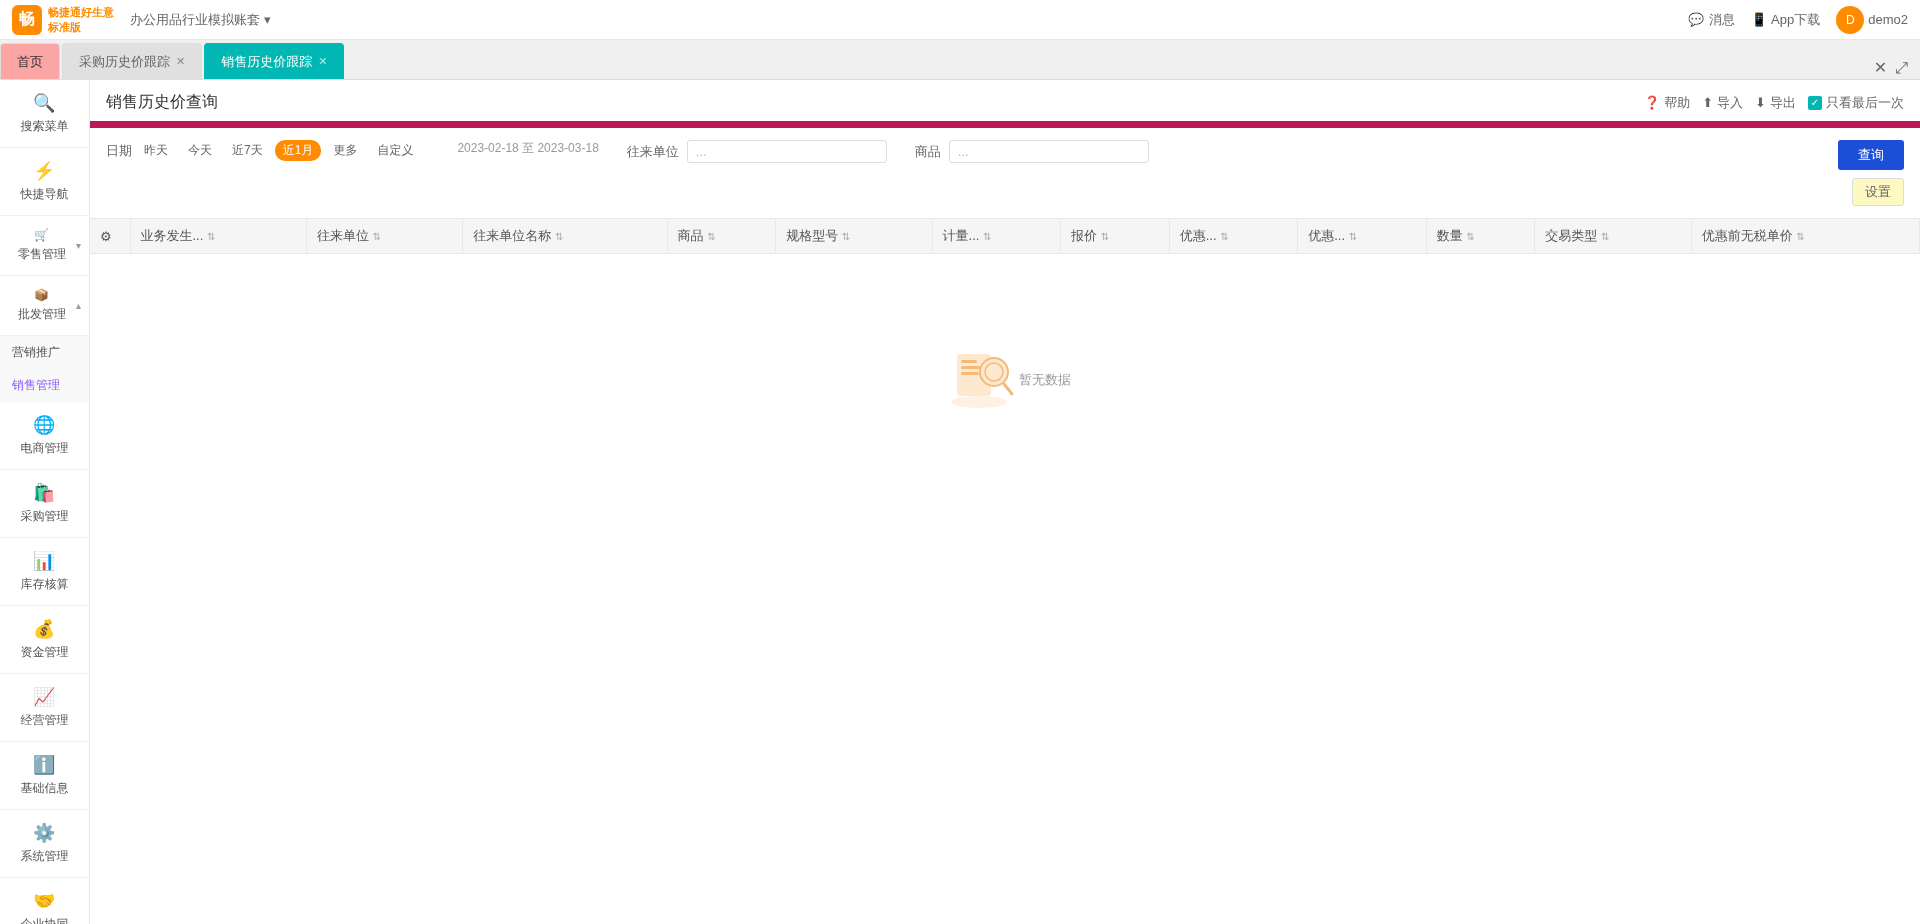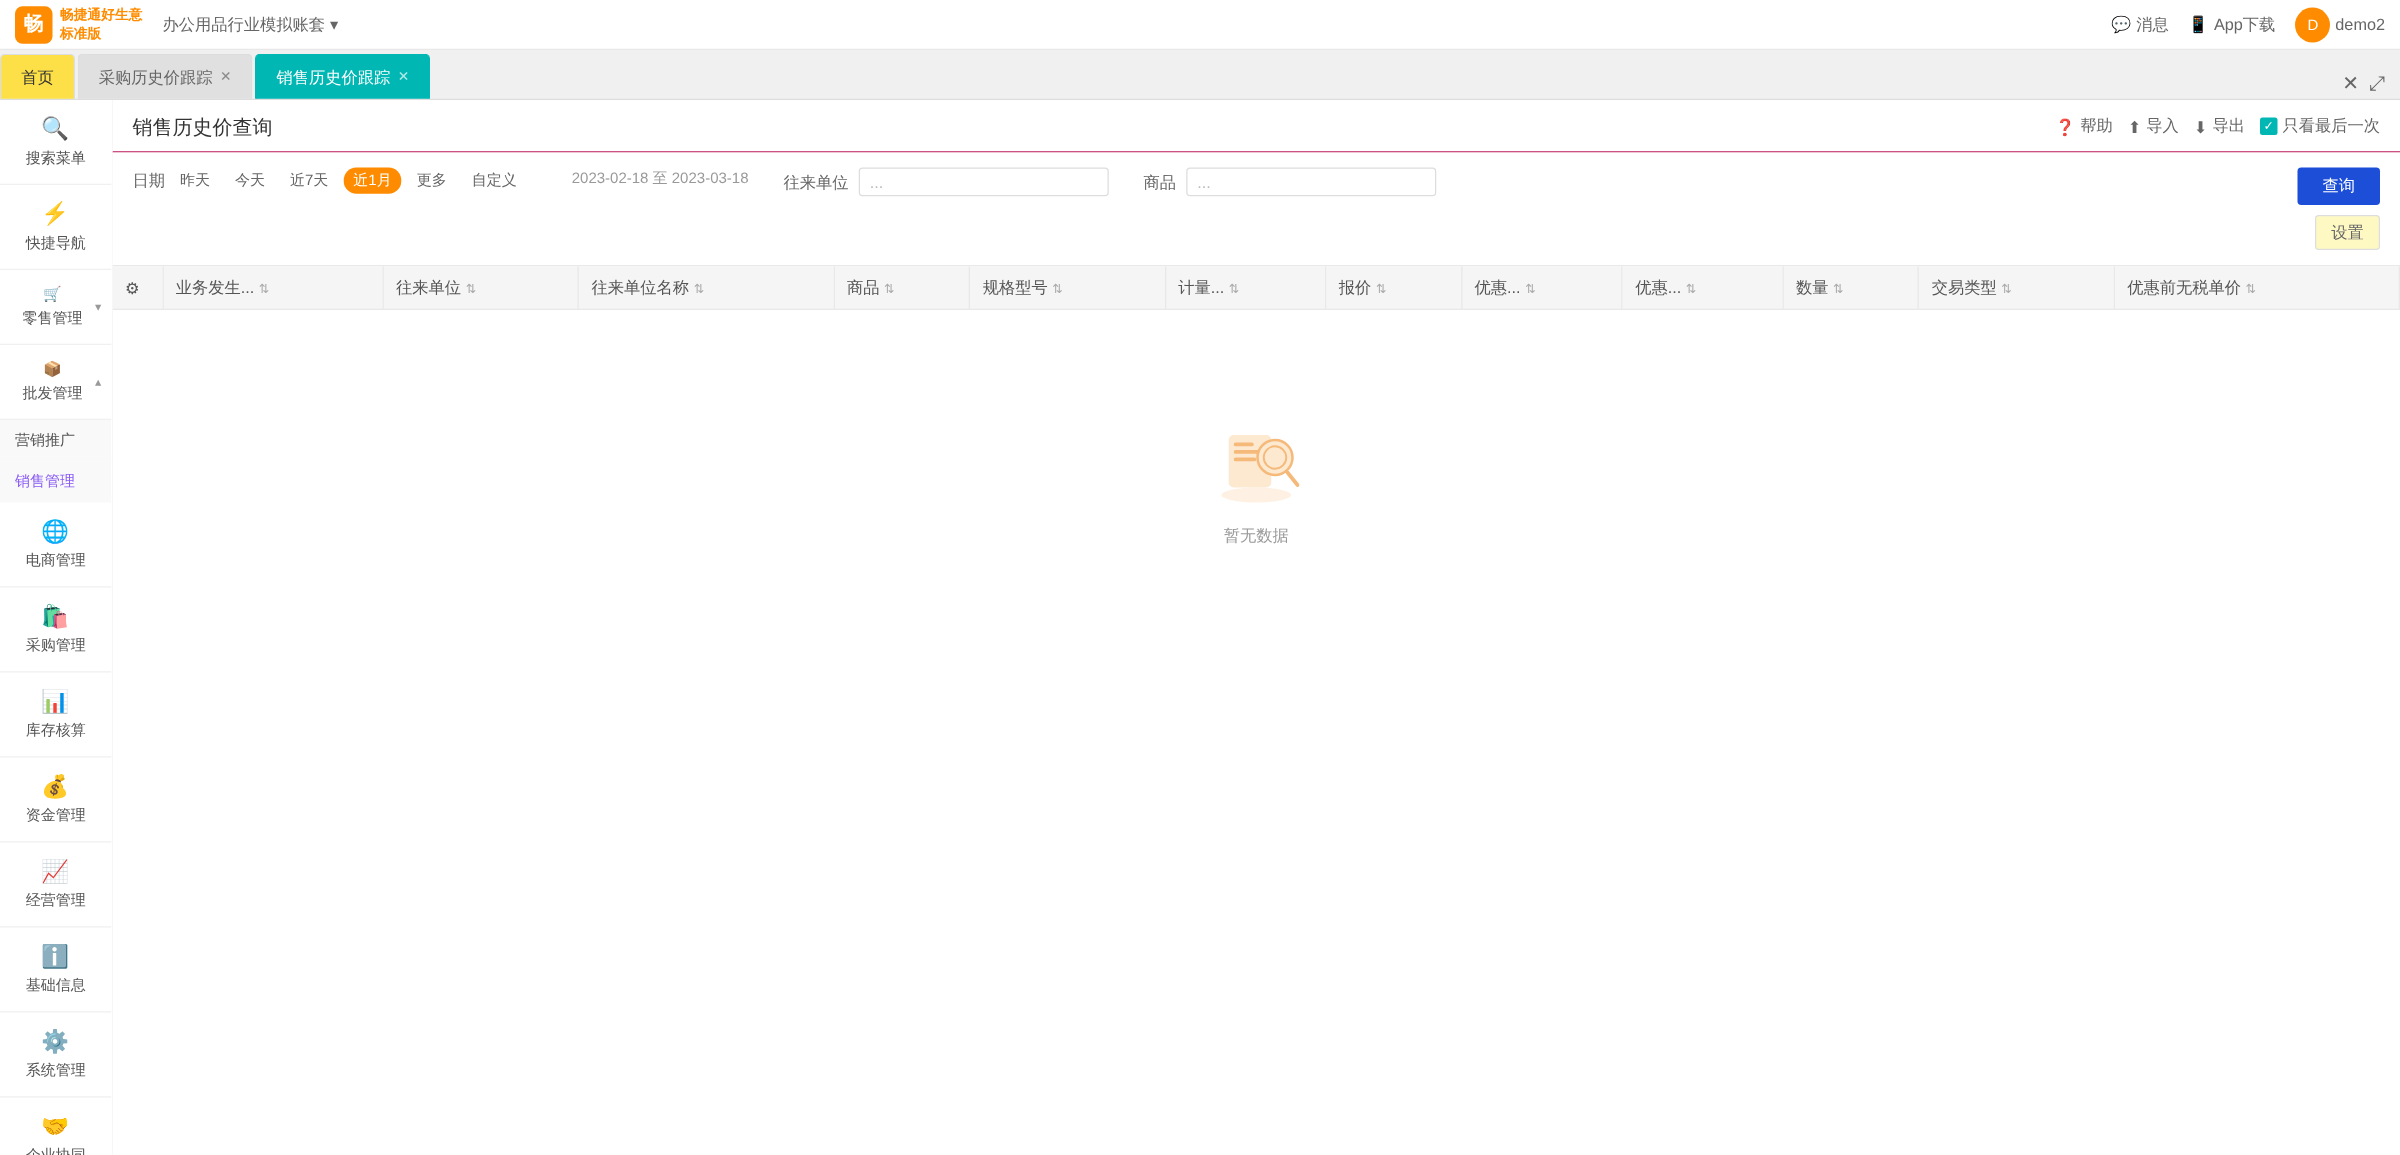--- a/index.html
+++ b/index.html
@@ -13,41 +13,41 @@
     .logo-text { font-size: 11px; color: #ff8c00; line-height: 1.3; font-weight: bold; }
     .top-selector { display: flex; align-items: center; gap: 4px; color: #666; font-size: 13px; cursor: pointer; padding: 4px 8px; border-radius: 4px; }
     .top-bar-right { display: flex; align-items: center; gap: 16px; color: #666; font-size: 13px; }
     .top-bar-right-item { display: flex; align-items: center; gap: 4px; cursor: pointer; }
     .avatar { width: 28px; height: 28px; border-radius: 50%; background: #ff8c00; display: flex; align-items: center; justify-content: center; color: white; font-size: 12px; }
 
     
     .tab-bar { height: 40px; background: #f0f0f0; display: flex; align-items: flex-end; padding: 0 0; border-bottom: 1px solid #ddd; }
     .tab { height: 36px; padding: 0 16px; display: flex; align-items: center; gap: 6px; cursor: pointer; font-size: 13px; color: #666; background: #e0e0e0; border-radius: 4px 4px 0 0; margin-right: 2px; border: 1px solid #ddd; border-bottom: none; }
     .tab.active { background: #00b7b3; color: white; border-color: #00b7b3; }
-    .tab.home { background: #fde047; color: #333; border-color: #ddd; margin-top: 28px; }
+    .tab.home { background: #fca5a5; color: #333; border-color: #ddd; margin-top: 28px; }
     .tab-close { font-size: 11px; cursor: pointer; opacity: 0.7; }
     .tab-bar-actions { margin-left: auto; display: flex; align-items: center; gap: 8px; padding-right: 12px; padding-bottom: 2px; }
     .tab-bar-btn { cursor: pointer; color: #666; font-size: 16px; }
 
     
     .main-layout { display: flex; flex: 1; overflow: hidden; }
 
     
     .sidebar { width: 90px; background: #fff; border-right: 1px solid #e8e8e8; display: flex; flex-direction: column; overflow-y: auto; }
     .sidebar-item { padding: 12px 4px; display: flex; flex-direction: column; align-items: center; gap: 4px; cursor: pointer; font-size: 12px; color: #555; text-align: center; border-bottom: 1px solid #f0f0f0; }
     .sidebar-item .icon { font-size: 18px; }
     .sidebar-sub-item { padding: 8px 12px; font-size: 12px; color: #555; cursor: pointer; background: #f9f9f9; }
     .sidebar-sub-item.active { color: #8b5cf6; }
     .sidebar-item-with-arrow { display: flex; align-items: center; justify-content: space-between; padding: 12px 8px; cursor: pointer; font-size: 12px; color: #555; border-bottom: 1px solid #f0f0f0; }
 
     
     .content-area { flex: 1; overflow: auto; background: #fff; }
 
     
-    .page-header { padding: 12px 16px 8px 16px; border-bottom: 1px solid #be185d; display: flex; align-items: flex-start; justify-content: space-between; }
+    .page-header { padding: 12px 16px 8px 16px; border-bottom: 7px solid #be185d; display: flex; align-items: center; justify-content: space-between; }
     .page-title { font-size: 16px; font-weight: 500; color: #333; }
     .page-header-actions { display: flex; align-items: center; gap: 12px; color: #666; font-size: 13px; }
     .page-header-action { display: flex; align-items: center; gap: 4px; cursor: pointer; }
     .checkbox-label { display: flex; align-items: center; gap: 4px; cursor: pointer; }
     .checkbox-checked { width: 14px; height: 14px; background: #00b7b3; border-radius: 2px; display: flex; align-items: center; justify-content: center; color: white; font-size: 10px; }
 
     
     .filter-area { padding: 12px 16px; background: #fff; border-bottom: 1px solid #e8e8e8; display: flex; align-items: center; gap: 16px; flex-wrap: wrap; }
     .filter-label { color: #666; font-size: 13px; white-space: nowrap; }
     .date-btn { padding: 2px 8px; font-size: 12px; color: #666; cursor: pointer; border-radius: 3px; }
@@ -59,21 +59,21 @@
     .filter-right { margin-left: auto; display: flex; align-items: center; gap: 8px; }
 
     
     .table-area { overflow: auto; }
     .data-table { width: 100%; border-collapse: collapse; font-size: 13px; }
     .data-table th { background: #f5f5f5; padding: 8px 10px; text-align: left; color: #555; font-weight: 500; border-bottom: 1px solid #e8e8e8; border-right: 1px solid #e8e8e8; white-space: nowrap; cursor: pointer; }
     .data-table th .sort-icon { color: #aaa; font-size: 10px; }
     .settings-col { width: 40px; text-align: center; }
 
     
-    .empty-state { display: flex; flex-direction: column; align-items: center; justify-content: center; padding: 80px 0; }
+    .empty-state { display: flex; flex-direction: row; align-items: center; justify-content: center; padding: 80px 0; }
     .empty-icon { width: 80px; height: 80px; }
     .empty-text { color: #999; font-size: 13px; margin-top: 12px; }
   </style>
 </head>
 <body>
 
 <div class="top-bar">
   <div class="top-bar-left">
     <div class="logo-area">
       <div class="logo-icon">畅</div>

